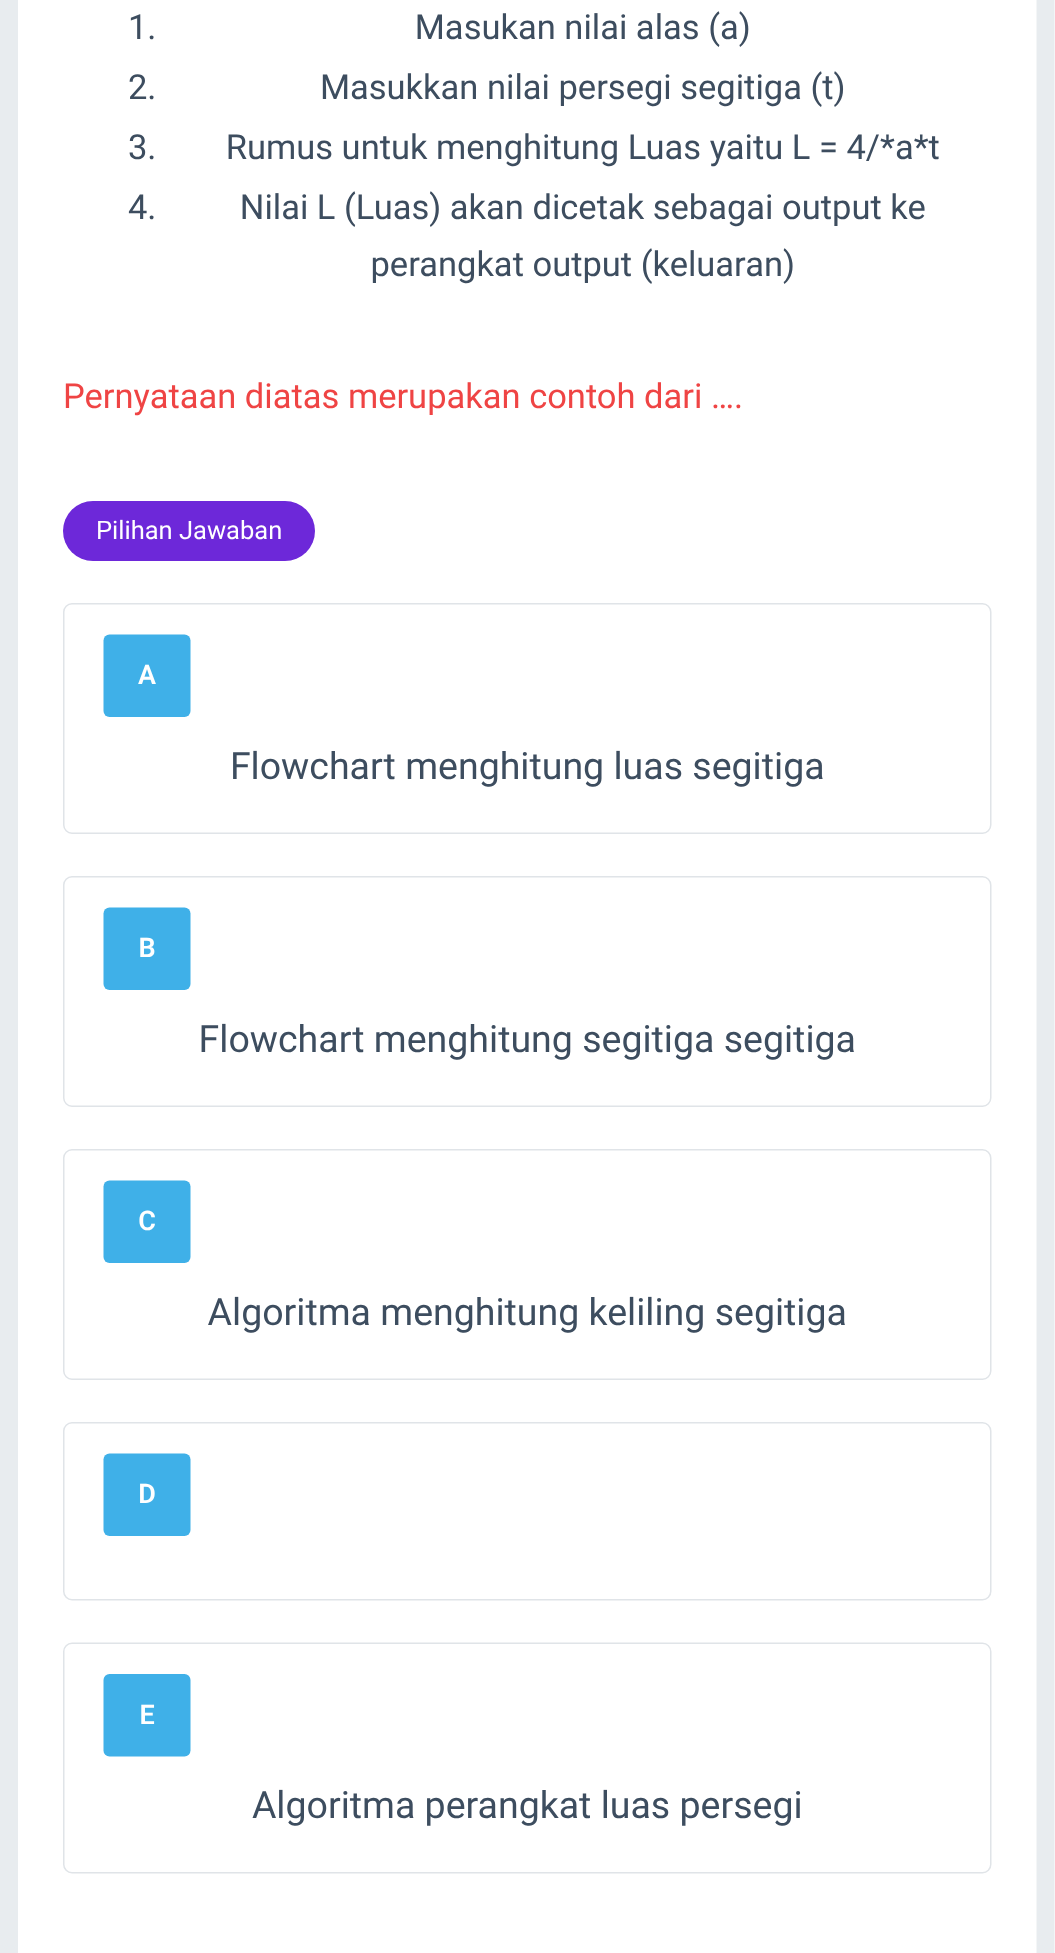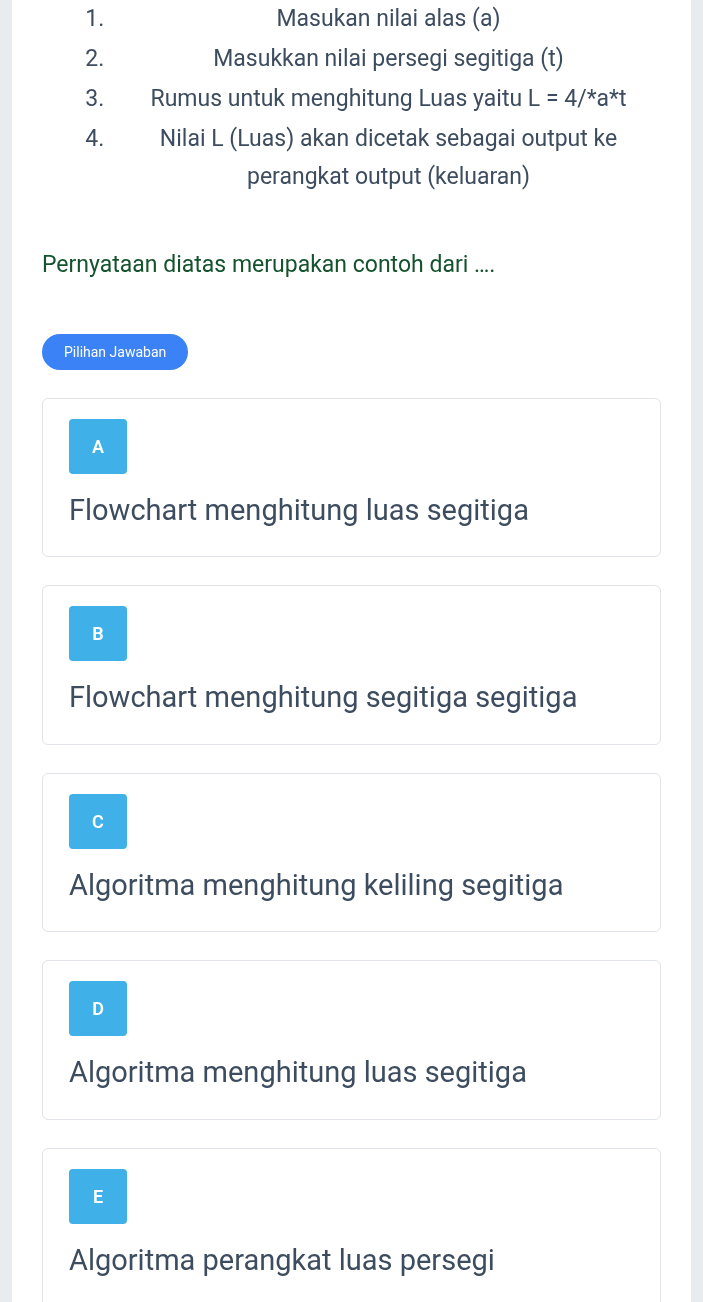--- a/index.html
+++ b/index.html
@@ -30,28 +30,28 @@
       padding-left: 68px;
       margin-bottom: 50px;
       text-align: center;
     }
     ol.steps li {
       padding-left: 6px;
       margin-bottom: 2px;
     }
     .question-text {
       font-size: 23px;
-      color: #14532d;
+      color: #ef4444;
       margin-bottom: 50px;
     }
     .answer-label {
       display: inline-block;
-      background: #3b82f6;
+      background: #6d28d9;
       color: #ffffff;
-      font-size: 14px;
+      font-size: 17px;
       padding: 10px 22px;
       border-radius: 999px;
       margin-bottom: 28px;
     }
     .options {
       display: flex;
       flex-direction: column;
       gap: 28px;
     }
     .option {
@@ -68,23 +68,24 @@
       width: 58px;
       height: 55px;
       background: #3fb0e8;
       color: #ffffff;
       font-weight: 600;
       font-size: 18px;
       border-radius: 4px;
       margin-bottom: 16px;
     }
     .option-text {
-      font-size: 29px;
+      font-size: 25px;
       color: #3d4d5f;
       line-height: 1.4;
+      text-align: center;
     }
   </style>
 </head>
 <body>
 
 <div class="card">
 
   <div class="question-body">
     <ol class="steps">
       <li>Masukan nilai alas (a)</li>
@@ -109,21 +110,20 @@
       <div class="option-text">Flowchart menghitung segitiga segitiga</div>
     </div>
 
     <div class="option">
       <div class="option-letter">C</div>
       <div class="option-text">Algoritma menghitung keliling segitiga</div>
     </div>
 
     <div class="option">
       <div class="option-letter">D</div>
-      <div class="option-text">Algoritma menghitung luas segitiga</div>
     </div>
 
     <div class="option">
       <div class="option-letter">E</div>
       <div class="option-text">Algoritma perangkat luas persegi</div>
     </div>
 
   </div>
 
 </div>

